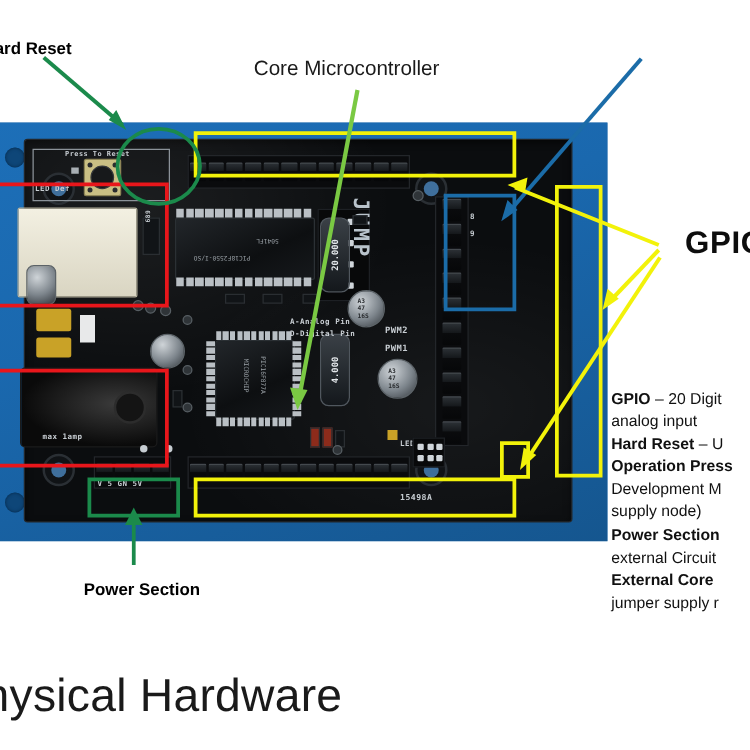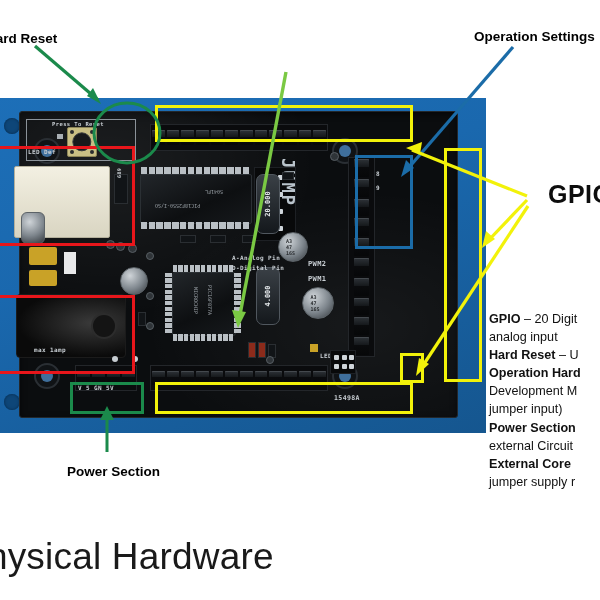--- a/index.html
+++ b/index.html
@@ -325,21 +325,21 @@
       <div class="ecap" style="left:258px;top:120px;width:28px;height:28px;">
           <b>A3 47 16S</b>
         </div>
       <div class="ecap" style="left:282px;top:175px;width:30px;height:30px;">
           <b>A3 47 16S</b>
         </div>
       <div class="ecap" style="left:100px;top:155px;width:26px;height:26px;"></div>
       <div class="ecap" style="left:1px;top:100px;width:22px;height:30px;border-radius:6px;"></div>
 
       <div class="silk" style="left:300px;top:240px;font-size:6px;">LED Def</div>
-      <div class="silk" style="left:314px;top:282px;font-size:6.5px;">15498A</div>
+      <div class="silk" style="left:300px;top:282px;font-size:6.5px;">15498A</div>
 
       <div class="smdblk" style="left:160px;top:123px;width:14px;height:6px;"></div>
       <div class="smdblk" style="left:190px;top:123px;width:14px;height:6px;"></div>
       <div class="smdblk" style="left:222px;top:123px;width:10px;height:6px;"></div>
       <div class="smdblk" style="left:262px;top:60px;width:10px;height:6px;"></div>
       <div class="smdblk" style="left:118px;top:200px;width:6px;height:12px;"></div>
       <div class="smdblk" style="left:228px;top:230px;width:6px;height:14px;background:#8c2b1b;"></div>
       <div class="smdblk" style="left:238px;top:230px;width:6px;height:14px;background:#8c2b1b;"></div>
       <div class="smdblk" style="left:248px;top:232px;width:6px;height:12px;"></div>
       <div class="smdgold" style="left:290px;top:232px;width:8px;height:8px;"></div>
@@ -401,34 +401,34 @@
 
     <line x1="528" y1="206" x2="420" y2="370" stroke="#f2f20a" stroke-width="3.2"></line>
     <polygon points="416,376 419,358 429,364" fill="#f2f20a"></polygon>
 
     <line x1="107" y1="452" x2="107" y2="414" stroke="#1b8a4b" stroke-width="3"></line>
     <polygon points="107,406 100,420 114,420" fill="#1b8a4b"></polygon>
   </svg>
 
   <div class="hdr-label" style="left:-14px;top:31px;">Hard Reset</div>
 
-
-  <div class="hdr-label" style="left:474px;top:29px;">Operation Settings</div>
+  <div class="core-label" style="left:203px;top:46px;">Core Microcontroller</div>
+
 
   <div class="gpio-big" style="left:548px;top:180px;">GPIO</div>
 
   <div class="hdr-label" style="left:67px;top:464px;">Power Section</div>
 
   <div class="legend">
     <div class="ln"><b>GPIO</b><span> – 20 Digit</span></div>
     <div class="ln"><span>analog input</span></div>
     <div class="ln"><b>Hard Reset</b><span> – U</span></div>
-    <div class="ln"><b>Operation Hard</b></div>
+    <div class="ln"><b>Operation Press</b></div>
     <div class="ln"><span>Development M</span></div>
-    <div class="ln"><span>jumper input)</span></div>
+    <div class="ln"><span>supply node)</span></div>
     <div class="ln"><b>Power Section</b></div>
     <div class="ln"><span>external Circuit</span></div>
     <div class="ln"><b>External Core</b></div>
     <div class="ln"><span>jumper supply r</span></div>
   </div>
 
   <div class="title">Physical Hardware</div>
 
 </div>
 

